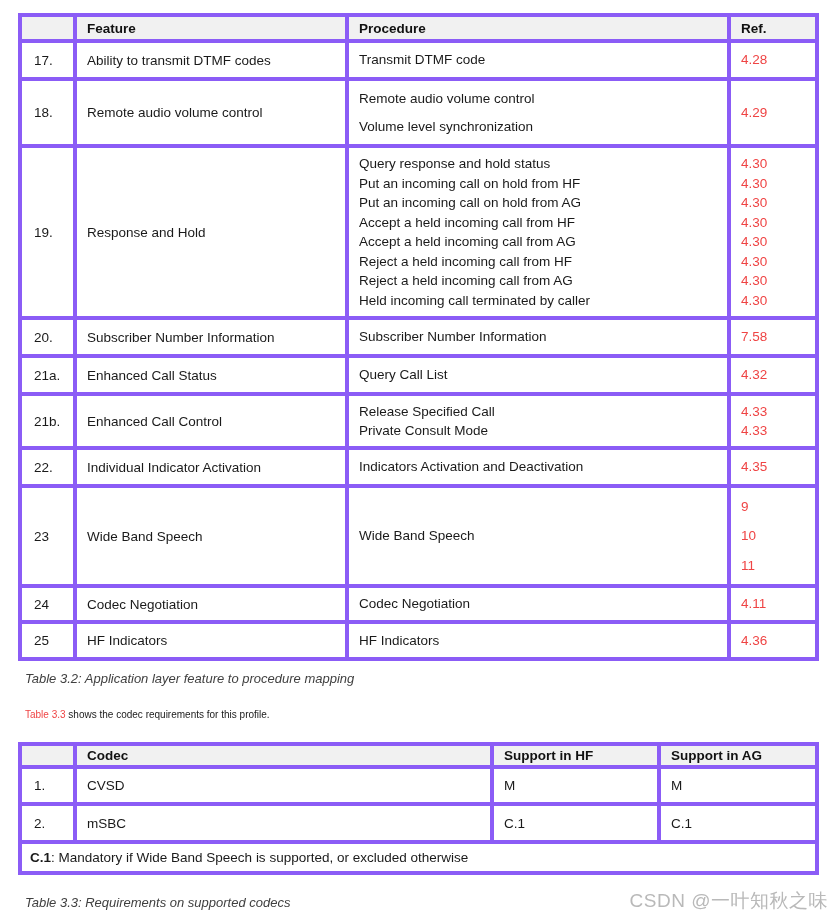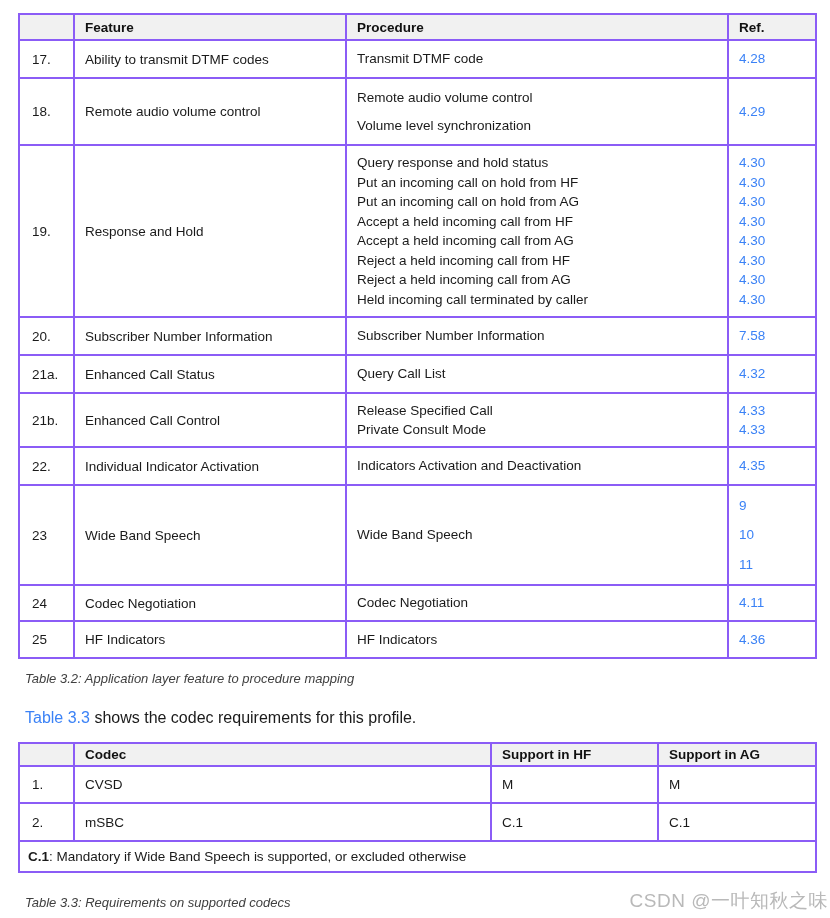--- a/index.html
+++ b/index.html
@@ -5,38 +5,38 @@
   html,body{margin:0;padding:0;background:#fff;}
   .page{
     position:relative;width:830px;height:918px;background:#ffffff;
     font-family:"Liberation Sans","DejaVu Sans",sans-serif;
     color:#1a1a1a;font-size:13.5px;overflow:hidden;
   }
   table{border-collapse:collapse;table-layout:fixed;position:absolute;}
   .t1{left:18px;top:13px;width:797px;}
   .t2{left:18px;top:742px;width:797px;}
   th,td{
-    border:2px solid #8b5cf6;
+    border:4px solid #8b5cf6;
     padding:2px 12px 2px 10px;
     text-align:left;vertical-align:middle;
     font-weight:normal;overflow:hidden;
   }
   th{font-weight:bold;background:#f1f1f1;color:#111;}
   td.num,th.num{padding-left:12px;}
   .ln{line-height:19.5px;}
   .gap{margin-top:9px;}
   .sp{margin-top:10px;}
-  .link{color:#3b82f6;cursor:pointer;}
+  .link{color:#ef4444;cursor:pointer;}
   .caption{
     position:absolute;left:25px;font-style:italic;color:#404040;
     font-size:13px;white-space:nowrap;
   }
   .cap1{top:671px;}
   .cap2{top:895px;}
-  .para{position:absolute;left:25px;top:709px;font-size:16px;white-space:nowrap;}
+  .para{position:absolute;left:25px;top:709px;font-size:10px;white-space:nowrap;}
   .watermark{
     position:absolute;right:2px;top:888px;color:#b9b9b9;
     font-size:19px;white-space:nowrap;letter-spacing:0.5px;
   }
   .foot td{padding-left:8px;}
   .b{font-weight:bold;}
 </style>
 </head>
 <body>
 

